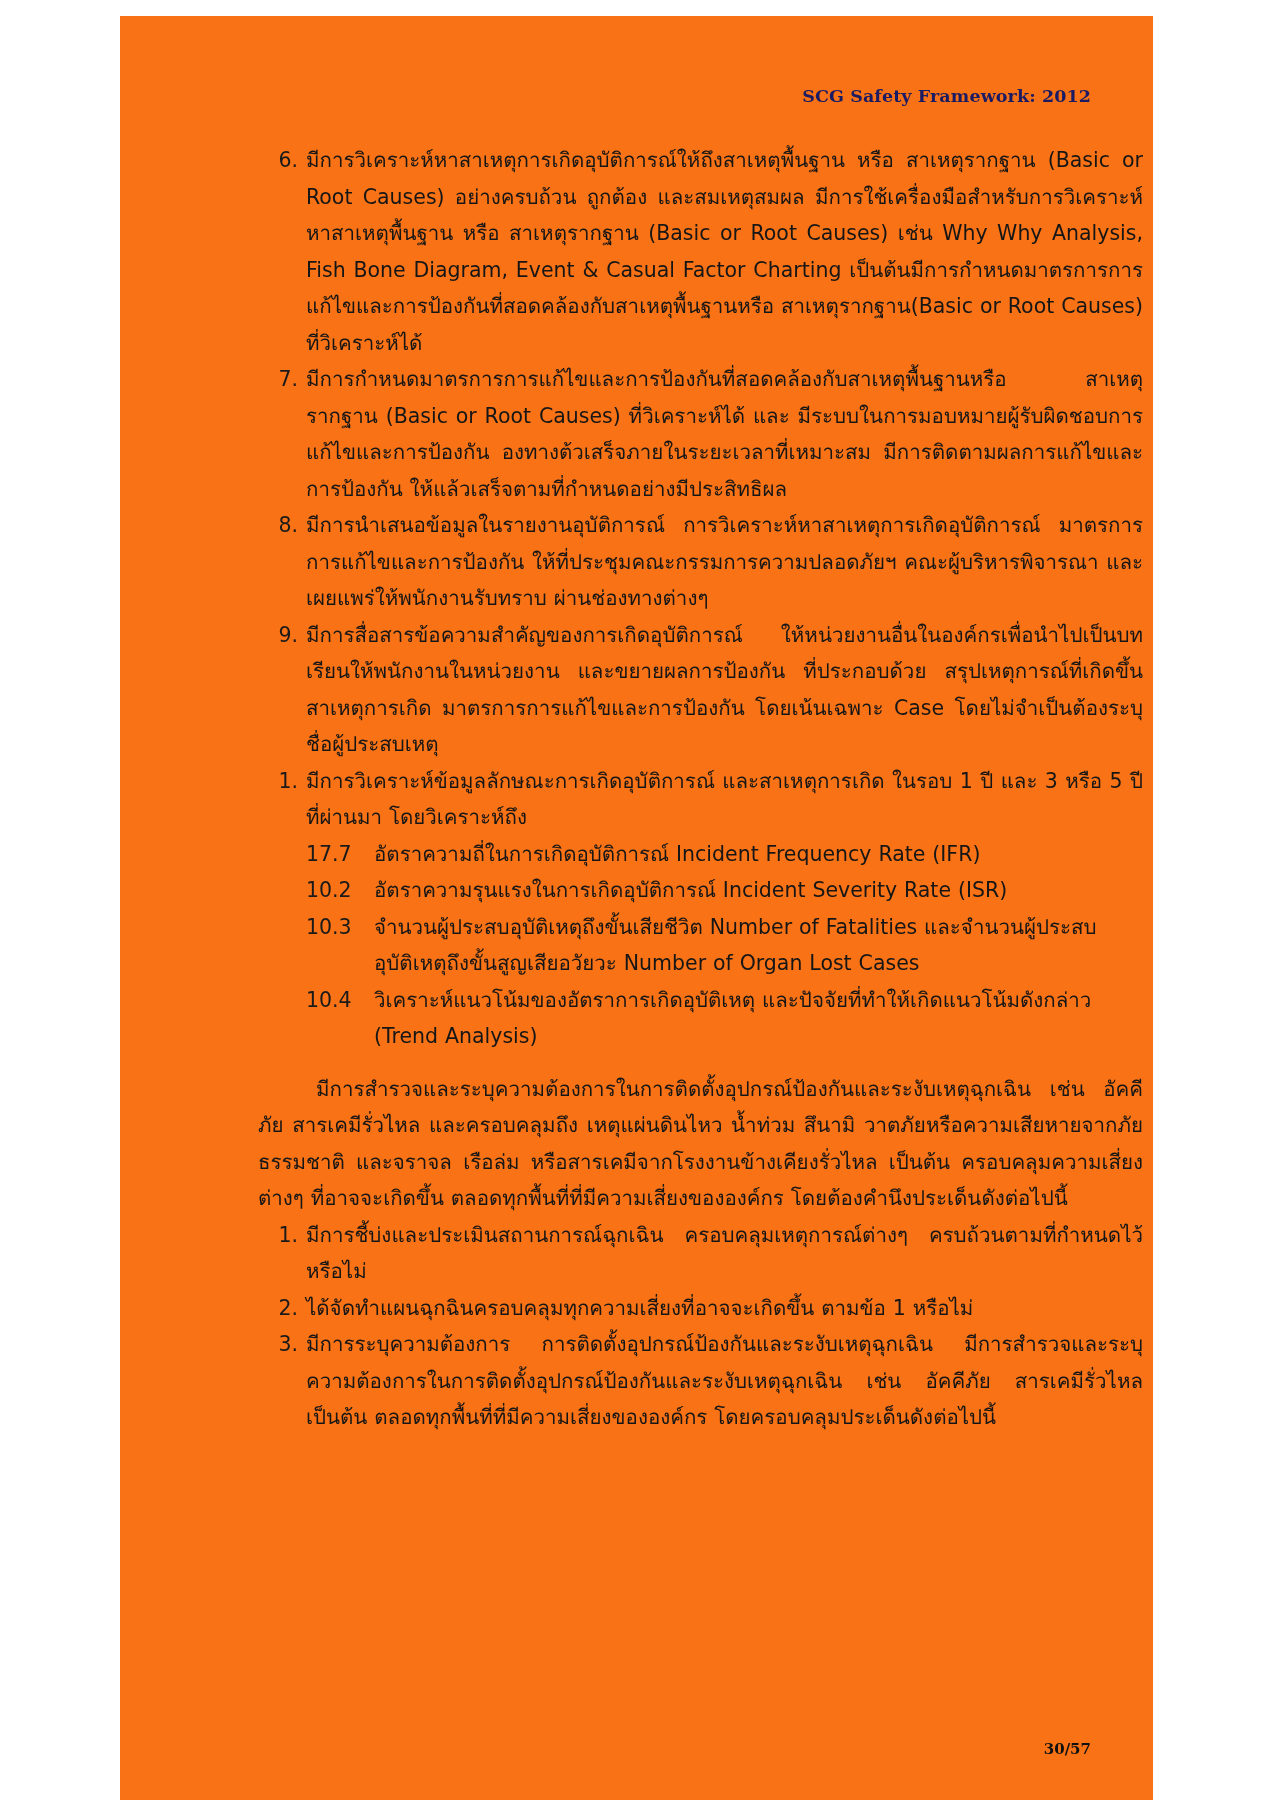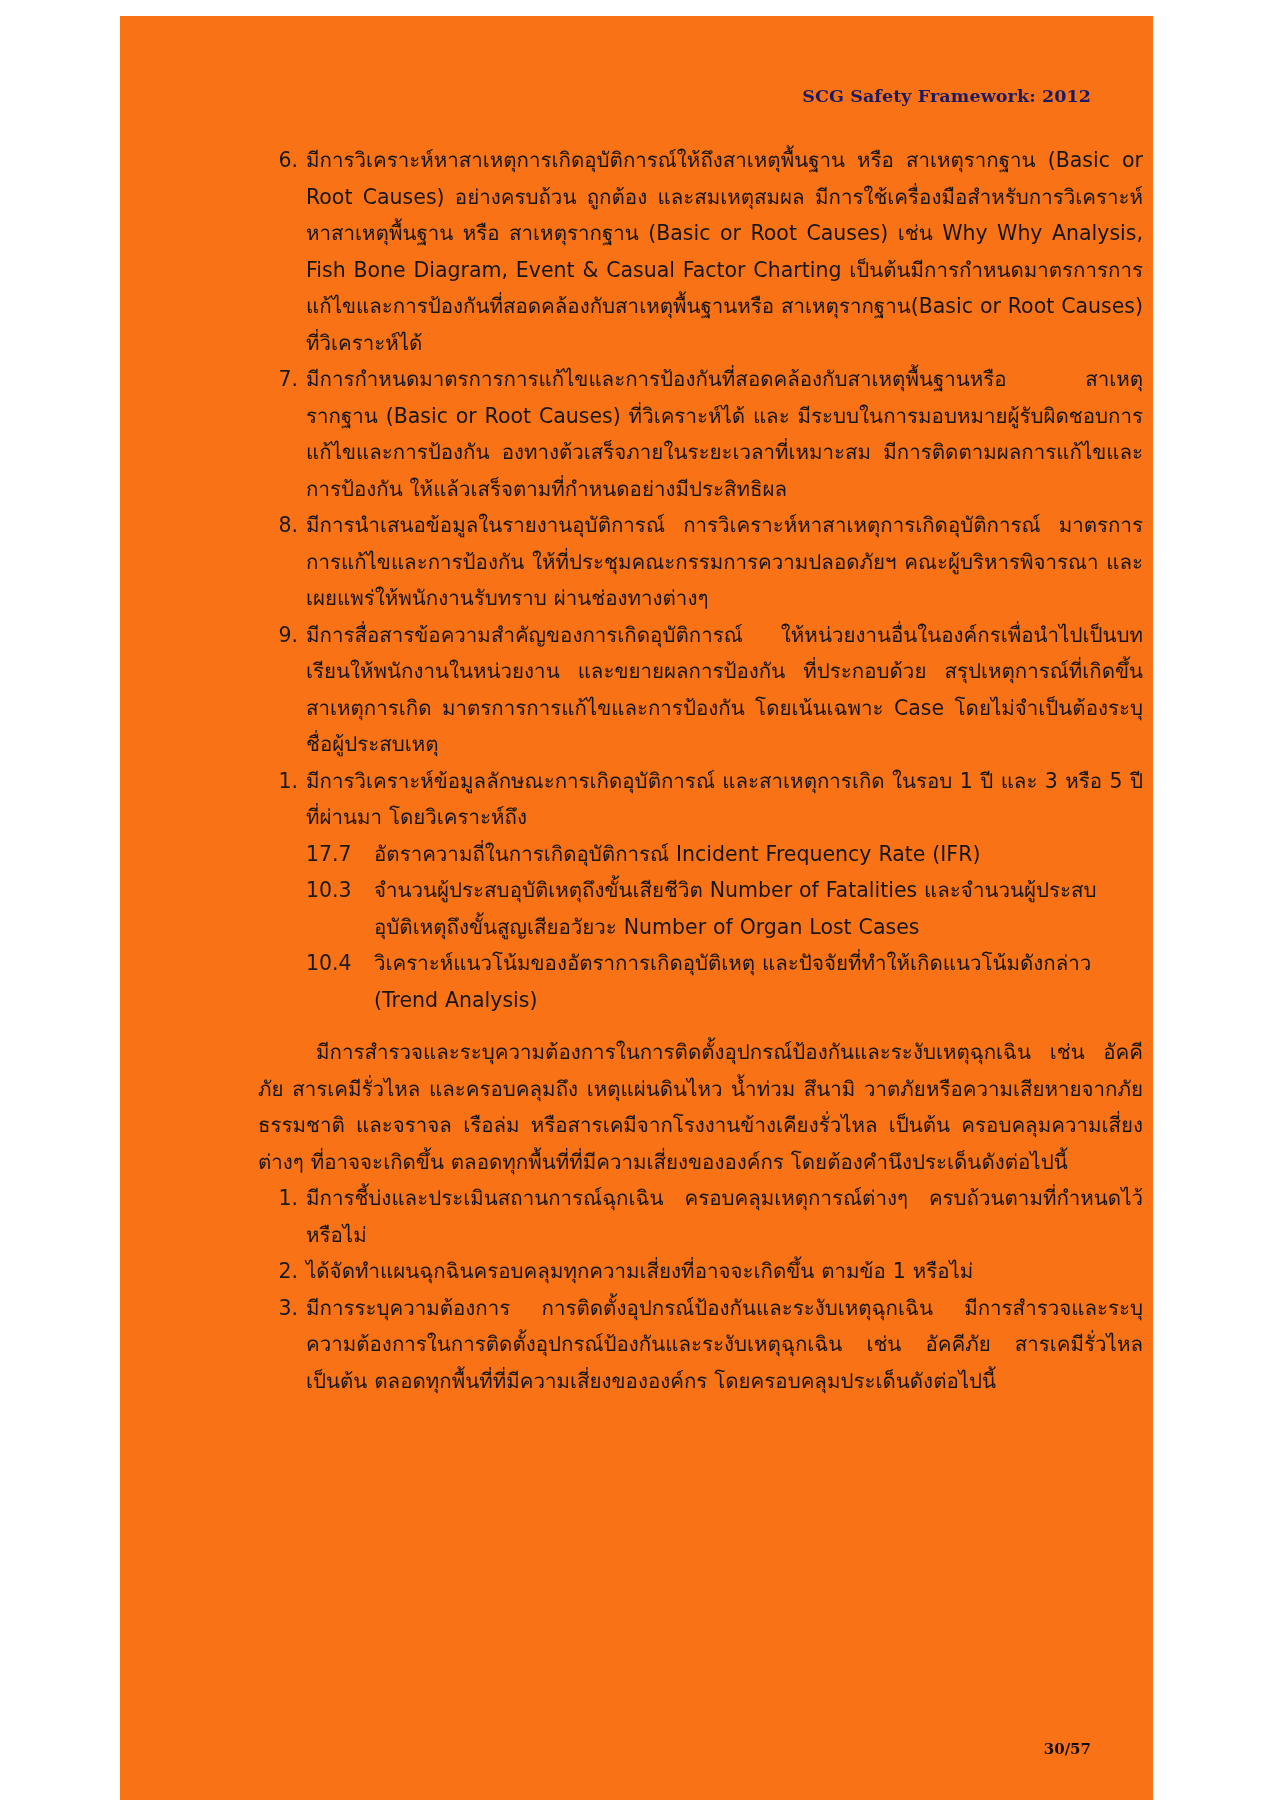--- a/index.html
+++ b/index.html
@@ -182,20 +182,24 @@
         <span class="li-body body-text">มีการวิเคราะห์ข้อมูลลักษณะการเกิดอุบัติการณ์ และสาเหตุการเกิด ในรอบ 1 ปี และ 3 หรือ 5 ปีที่ผ่านมา โดยวิเคราะห์ถึง</span>
       </li>
     </ol>
 
     <ol class="lvl2">
       <li>
         <span class="marker2">17.7</span>
         <span class="li-body body-text">อัตราความถี่ในการเกิดอุบัติการณ์ Incident Frequency Rate (IFR)</span>
       </li>
       <li>
+        <span class="marker2">10.2</span>
+        <span class="li-body body-text">อัตราความรุนแรงในการเกิดอุบัติการณ์ Incident Severity Rate (ISR)</span>
+      </li>
+      <li>
         <span class="marker2">10.3</span>
         <span class="li-body body-text">จำนวนผู้ประสบอุบัติเหตุถึงขั้นเสียชีวิต Number of Fatalities และจำนวนผู้ประสบอุบัติเหตุถึงขั้นสูญเสียอวัยวะ Number of Organ Lost Cases</span>
       </li>
       <li>
         <span class="marker2">10.4</span>
         <span class="li-body body-text">วิเคราะห์แนวโน้มของอัตราการเกิดอุบัติเหตุ และปัจจัยที่ทำให้เกิดแนวโน้มดังกล่าว (Trend Analysis)</span>
       </li>
     </ol>
 
 

